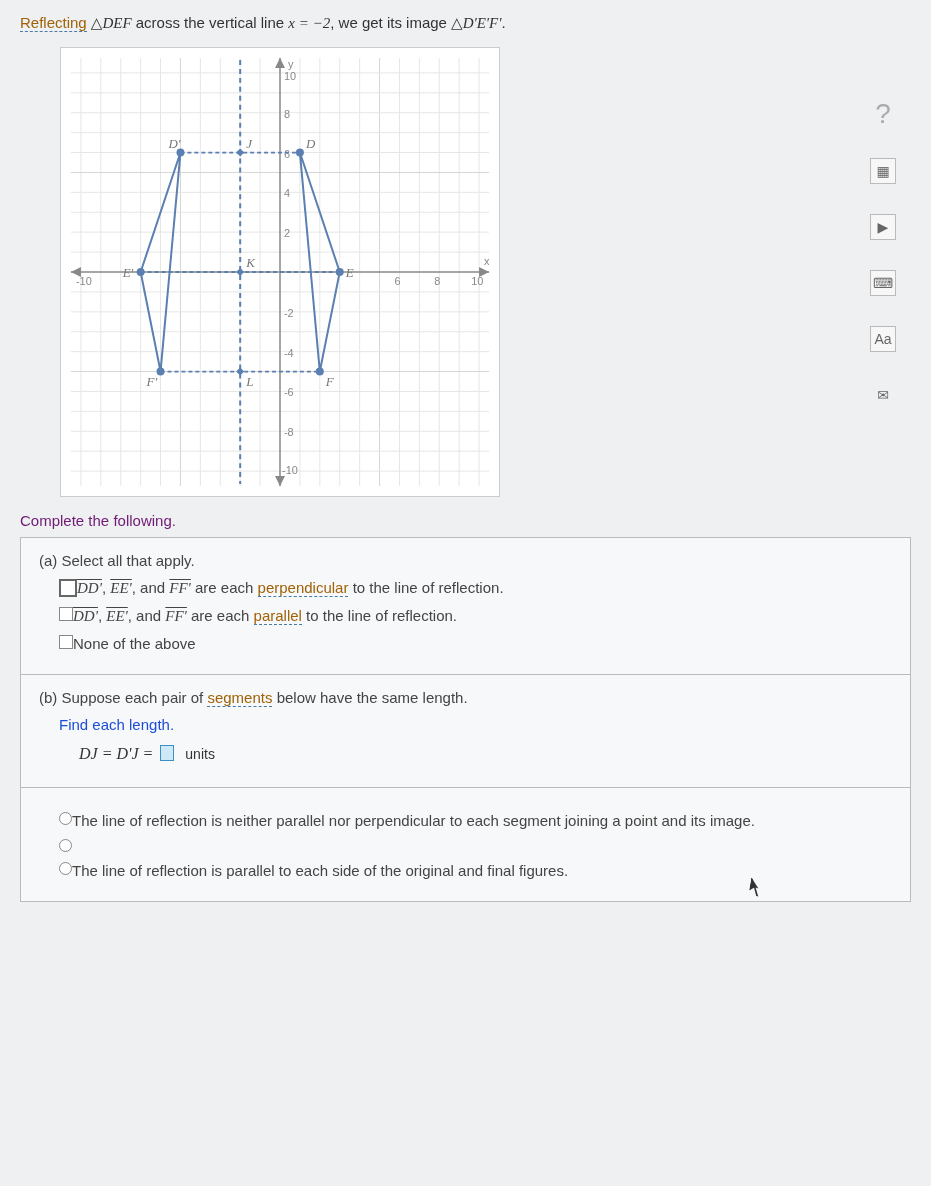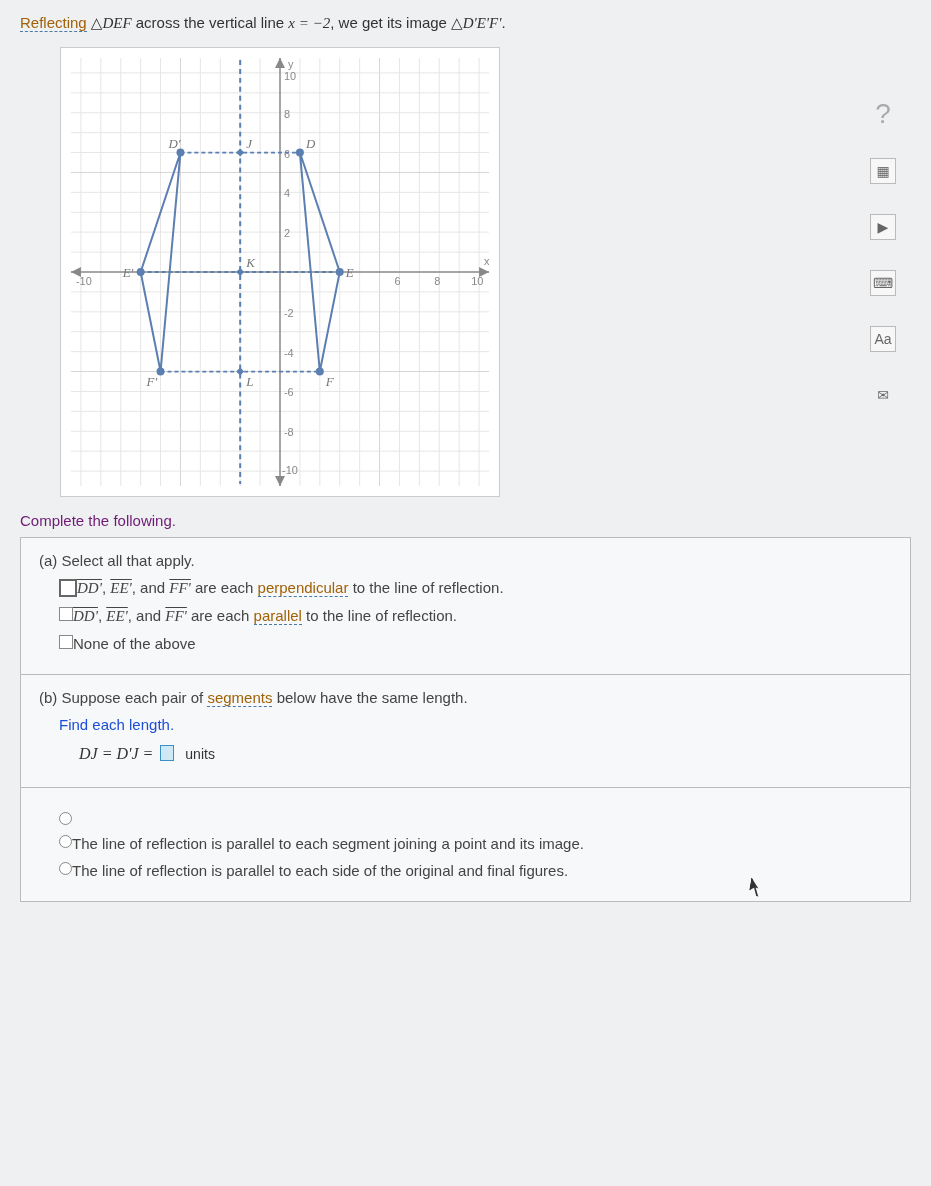--- a/index.html
+++ b/index.html
@@ -254,24 +254,24 @@
     <div class="eq-row">
       <span>DJ = D'J =</span>
       <span class="blank"></span>
       <span class="units">units</span>
     </div>
   </div>
 
   <div class="part">
     <div class="opt-row">
       <div class="radio"></div>
+      <div>The line of reflection is neither parallel nor perpendicular to each segment joining a point and its image.</div>
     </div>
     <div class="opt-row">
       <div class="radio"></div>
-      <div>The line of reflection is parallel to each segment joining a point and its image.</div>
     </div>
     <div class="opt-row">
       <div class="radio"></div>
       <div>The line of reflection is parallel to each side of the original and final figures.</div>
     </div>
   </div>
 
 </div>
 
 <div class="cursor"></div>

